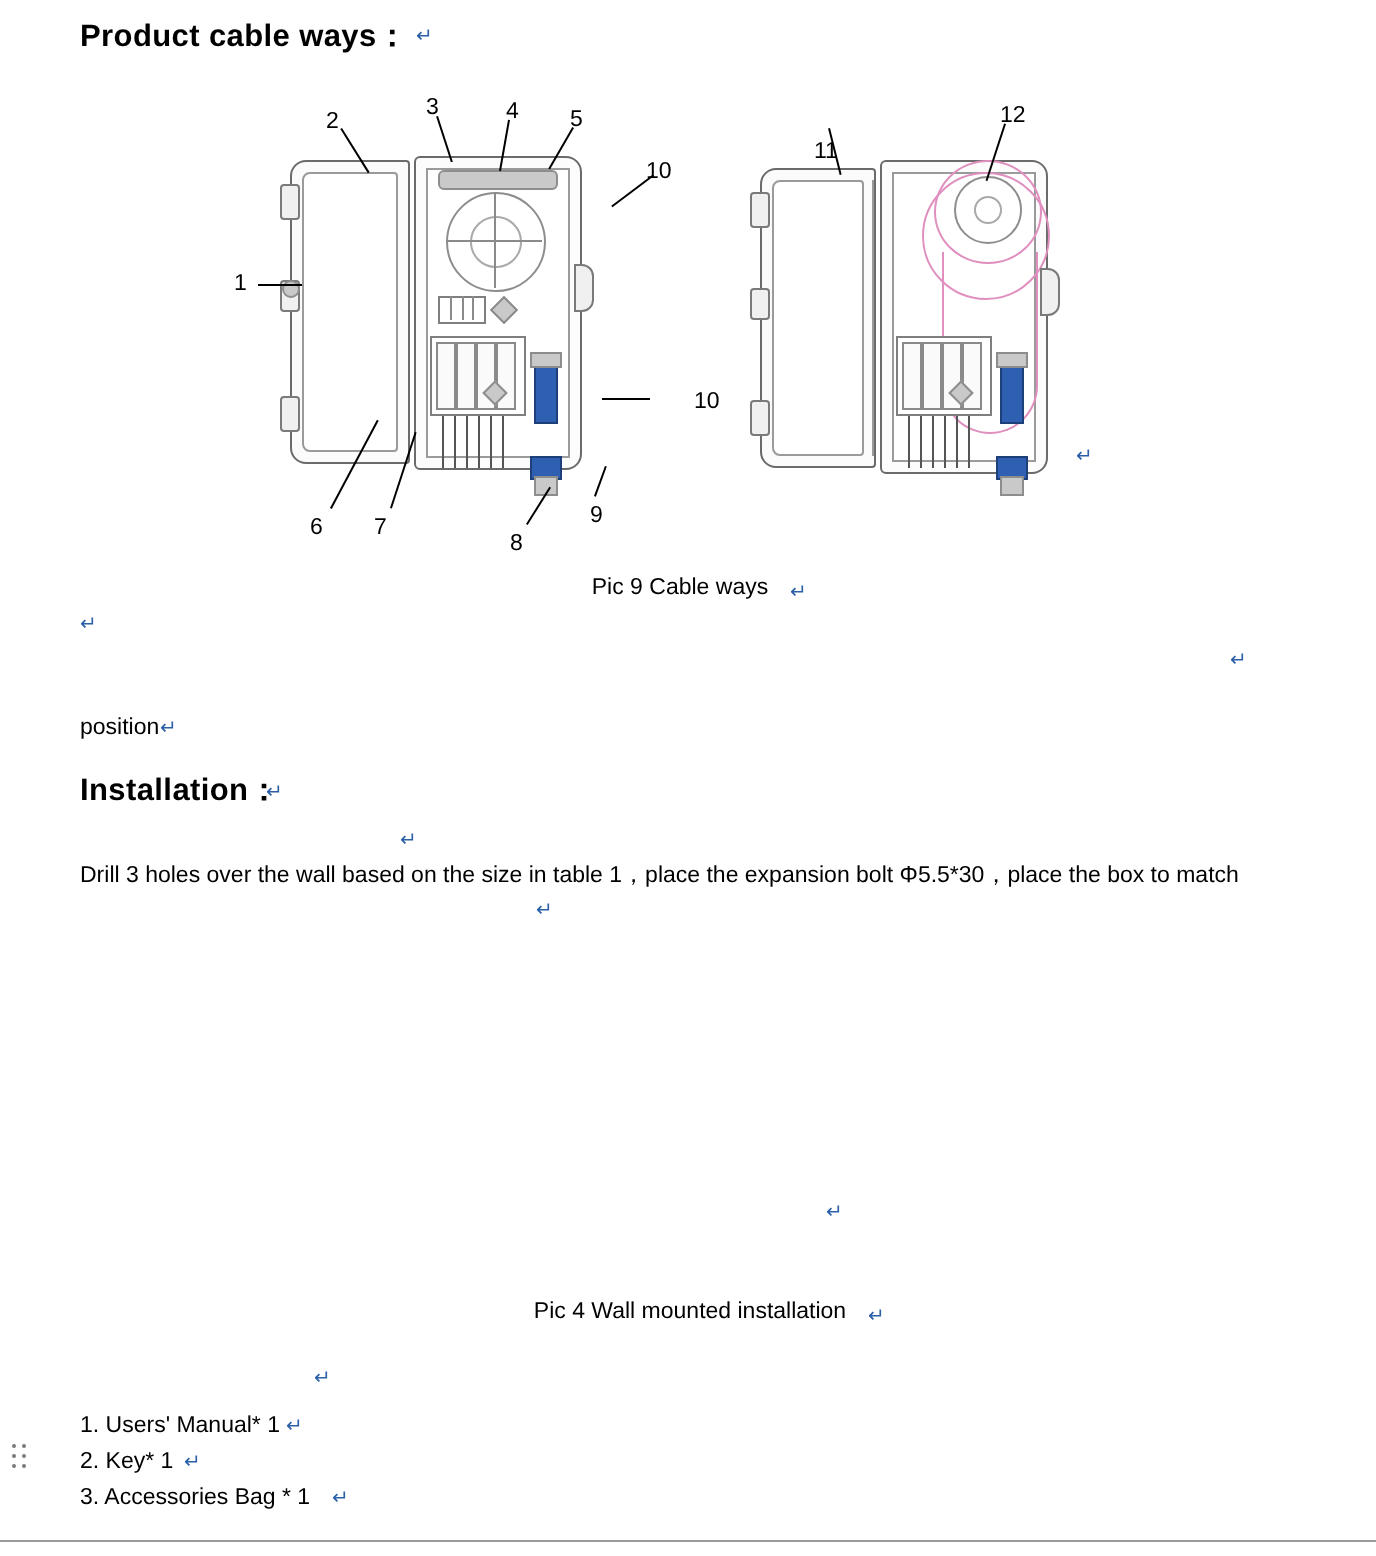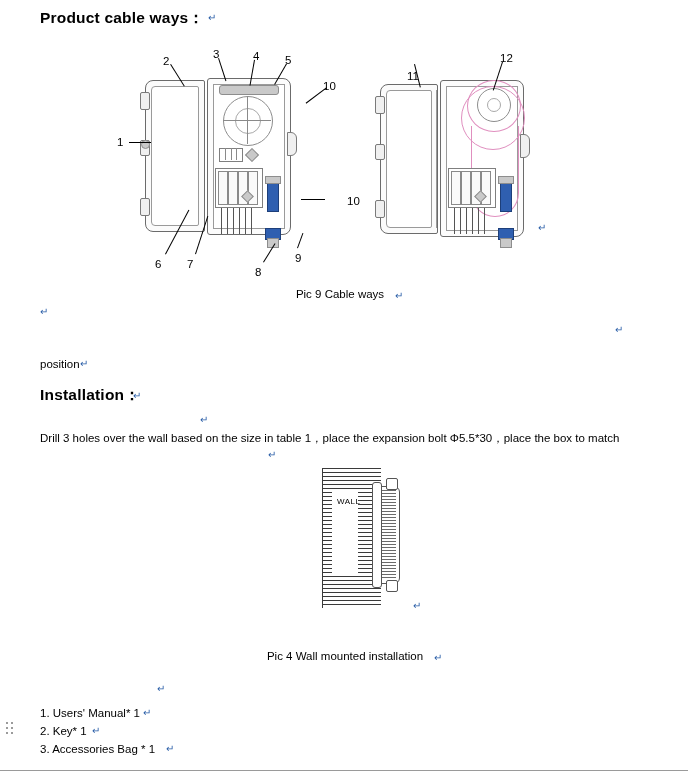--- a/index.html
+++ b/index.html
@@ -356,31 +356,20 @@
   <span class="pilcrow" style="position:absolute; left:80px; top:358px;">↵</span>
 
   <div class="h-title" style="left:40px; top:385px;">Installation：</div>
   <span class="pilcrow" style="position:absolute; left:133px; top:390px;">↵</span>
 
   <span class="pilcrow" style="position:absolute; left:200px; top:414px;">↵</span>
 
   <div class="body-text" style="position:absolute; left:40px; top:430px; width:615px;">Drill 3 holes over the wall based on the size in table 1，place the expansion bolt Φ5.5*30，place the box to match</div>
   <span class="pilcrow" style="position:absolute; left:268px; top:449px;">↵</span>
 
-  <div id="fig4">
-    <div class="wall-hatch"></div>
-    <div class="wall-white"></div>
-    <div class="wall-word">WALL</div>
-
-    <div class="box-side" style="left:76px; top:18px; width:22px; height:96px; border-radius:3px 6px 6px 3px;"></div>
-    <div class="side-hatch" style="left:78px; top:22px; width:18px; height:88px;"></div>
-    <div class="box-side" style="left:72px; top:14px; width:8px; height:104px; border-radius:3px;"></div>
-    <div class="box-side" style="left:86px; top:10px; width:10px; height:10px; border-radius:2px;"></div>
-    <div class="box-side" style="left:86px; top:112px; width:10px; height:10px; border-radius:2px;"></div>
-  </div>
   <span class="pilcrow" style="position:absolute; left:413px; top:600px;">↵</span>
 
   <div class="caption" style="position:absolute; left:230px; top:650px; width:230px;">Pic 4 Wall mounted installation</div>
   <span class="pilcrow" style="position:absolute; left:434px; top:652px;">↵</span>
 
   <span class="pilcrow" style="position:absolute; left:157px; top:683px;">↵</span>
 
   <div class="body-text" style="position:absolute; left:40px; top:705px;text-align:right;">1. Users' Manual* 1</div>
   <span class="pilcrow" style="position:absolute; left:143px; top:707px;">↵</span>
 

